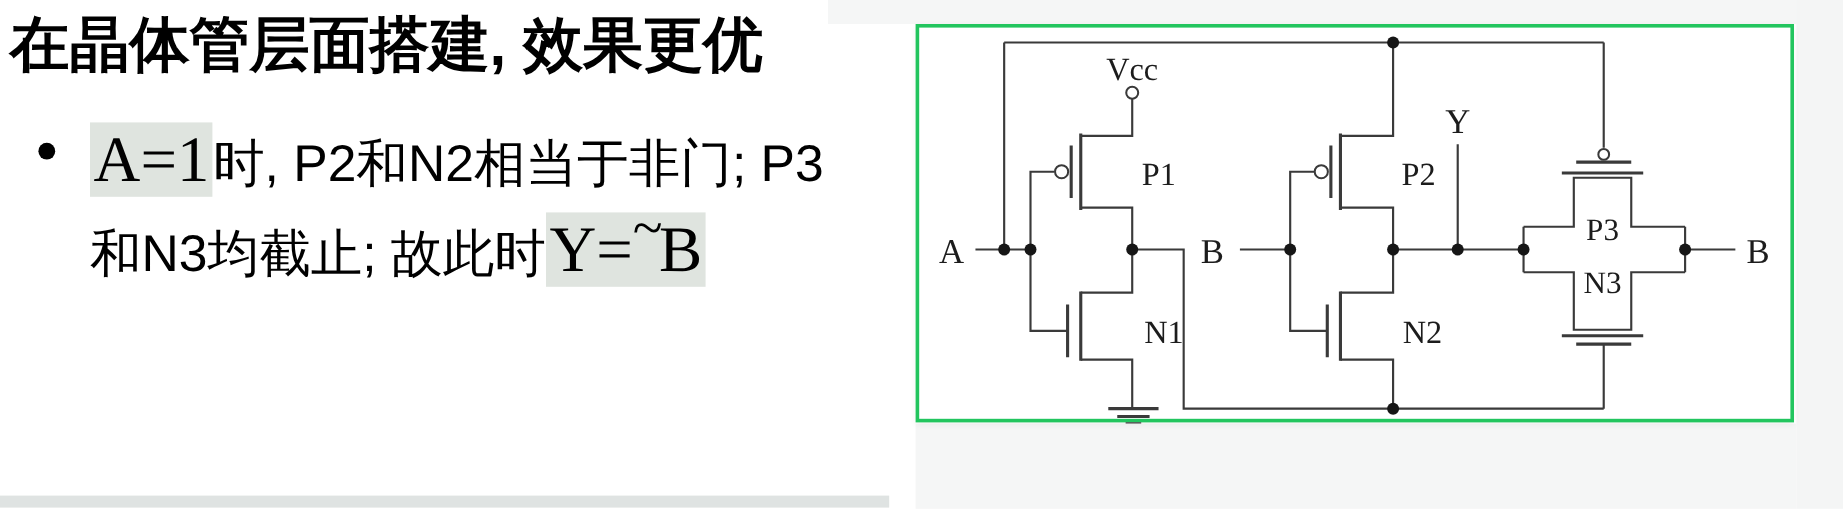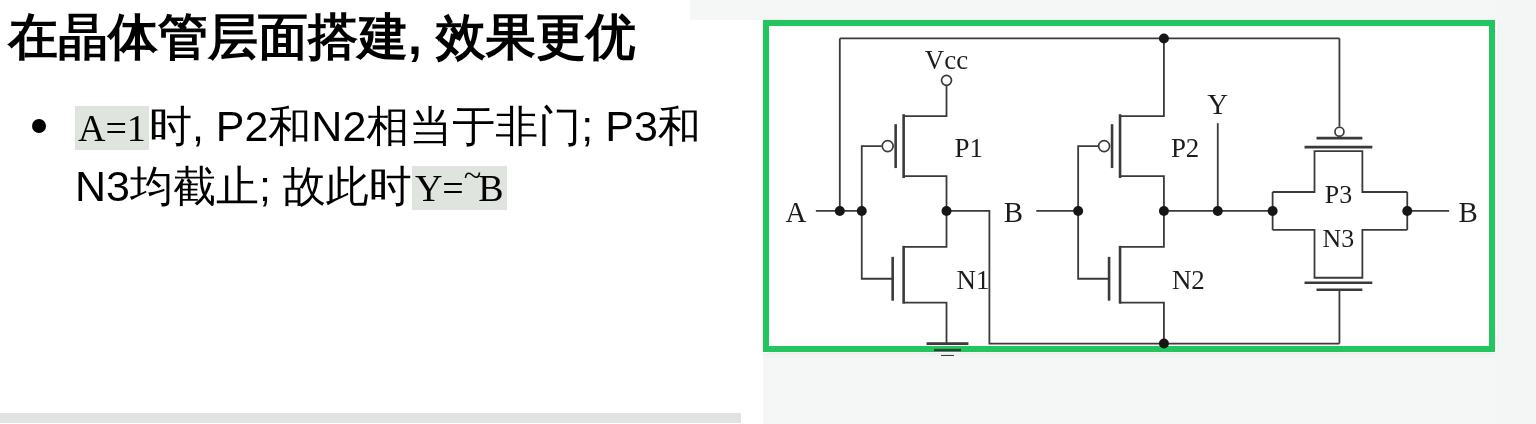--- a/index.html
+++ b/index.html
@@ -41,21 +41,21 @@
   ul.points li::before {
     content: "";
     position: absolute;
     left: -43px; top: 23px;
     width: 14px; height: 14px;
     border-radius: 50%;
     background: #000;
   }
   .code {
     font-family: "Liberation Serif", "DejaVu Serif", serif;
-    font-size: 38px;
+    font-size: 54px;
     background: var(--highlight, #dfe4df);
     padding: 1px 3px;
   }
   .tld {
     display: inline-block;
     vertical-align: 0.45em;
     font-size: 0.85em;
     margin-right: -3px;
     line-height: 0;
   }
@@ -66,21 +66,21 @@
     background: var(--divider, #dfe3e2);
   }
 
   
   .circuit-panel {
     position: absolute;
     left: 763px; top: 20px;
     width: 732px; height: 332px;
     box-sizing: border-box;
     background: #ffffff;
-    border: 6px solid #22c55e;
+    border: 3px solid #22c55e;
     box-shadow: 0 2px 6px rgba(0,0,0,0.05);
   }
   .circuit-panel svg { display: block; color: var(--wire, #3a3a3a); }
   .circuit-panel text {
     font-family: "Liberation Serif", "DejaVu Serif", serif;
     fill: #1c1c1c;
   }
 </style>
 </head>
 <body>

